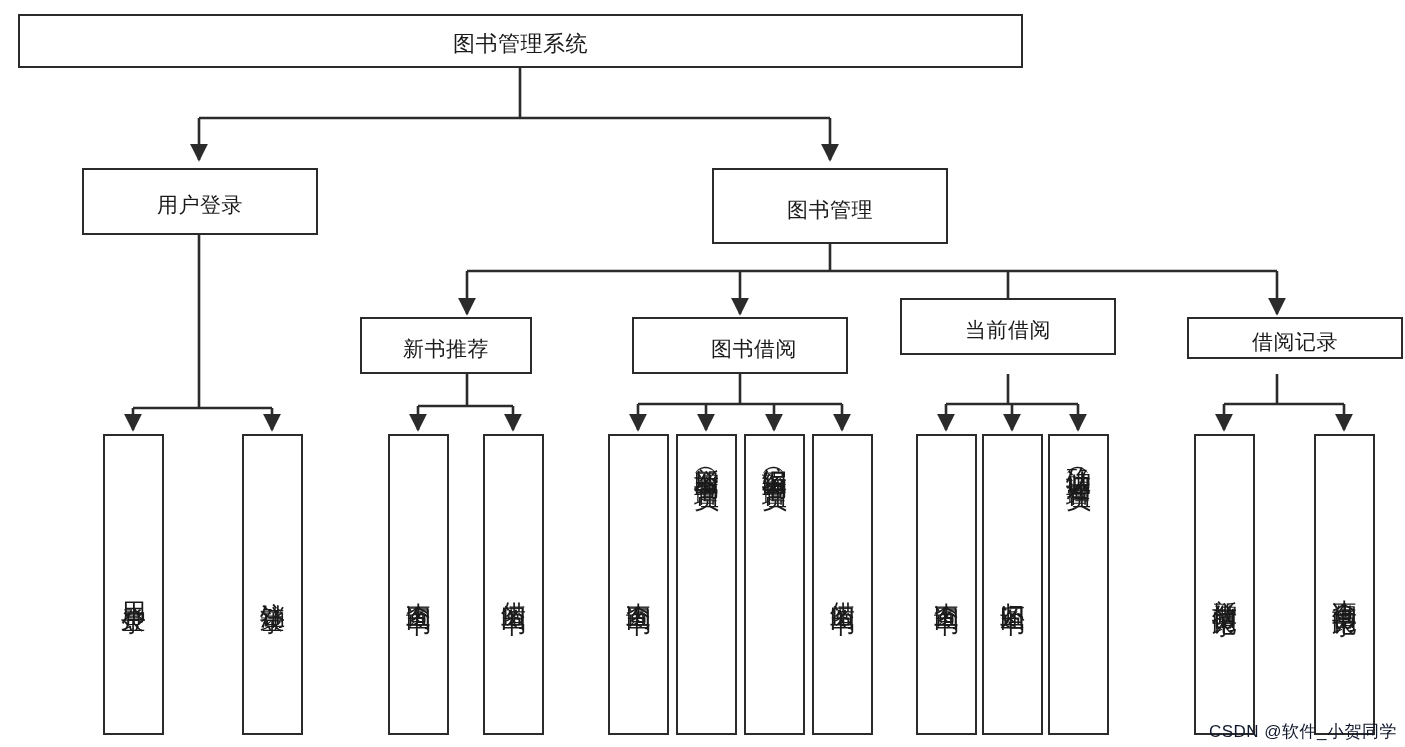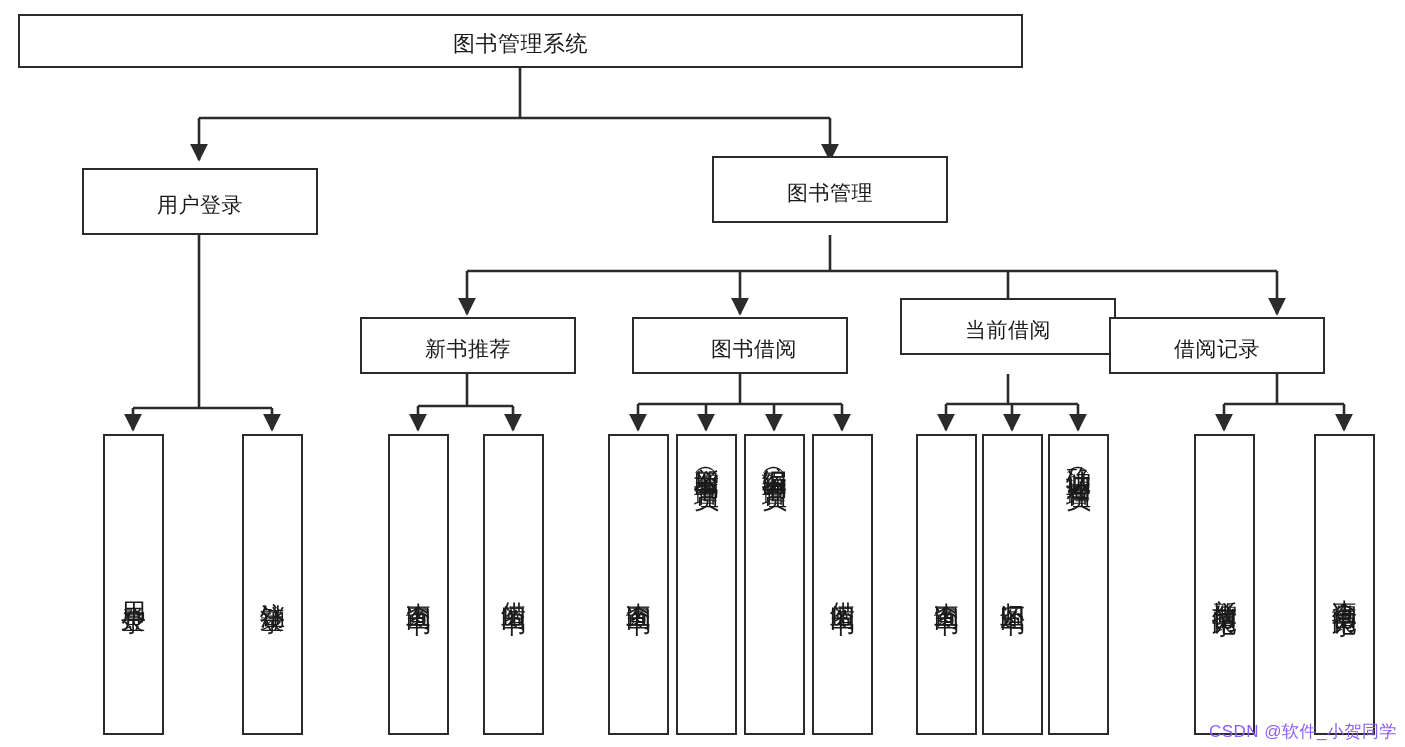--- a/index.html
+++ b/index.html
@@ -64,21 +64,21 @@
   }
   .node.v.tall-mid {
     align-items: center;
     padding-top: 0;
   }
   .watermark {
     position: absolute;
     right: 8px;
     bottom: 4px;
     font-size: 17px;
-    color: #8b5cf6;
+    color: #0f172a;
     white-space: nowrap;
     letter-spacing: 0.5px;
   }
 </style>
 </head>
 <body>
 
 <div id="canvas">
 
   <svg class="connectors" viewBox="0 0 1405 747">
@@ -131,34 +131,34 @@
     </g>
   </svg>
 
   <div class="node h root" style="left:18px; top:14px; width:1005px; height:54px;">
     <span class="label">图书管理系统</span>
   </div>
 
   <div class="node h" style="left:82px; top:168px; width:236px; height:67px;">
     <span class="label">用户登录</span>
   </div>
-  <div class="node h" style="left:712px; top:156px; width:236px; height:67px;">
+  <div class="node h" style="left:712px; top:168px; width:236px; height:76px;">
     <span class="label">图书管理</span>
   </div>
 
-  <div class="node h" style="left:360px; top:317px; width:216px; height:57px;">
+  <div class="node h" style="left:360px; top:317px; width:172px; height:57px;">
     <span class="label">新书推荐</span>
   </div>
   <div class="node h" style="left:632px; top:317px; width:216px; height:57px;padding-left:28px;">
     <span class="label">图书借阅</span>
   </div>
   <div class="node h" style="left:900px; top:298px; width:216px; height:57px;">
     <span class="label">当前借阅</span>
   </div>
-  <div class="node h" style="left:1109px; top:317px; width:216px; height:57px;">
+  <div class="node h" style="left:1187px; top:317px; width:216px; height:42px;">
     <span class="label">借阅记录</span>
   </div>
 
   <div class="node v tall-mid" style="left:103px; top:434px; width:61px; height:301px;">
     <span class="label">用户登录</span>
   </div>
   <div class="node v tall-mid" style="left:242px; top:434px; width:61px; height:301px;">
     <span class="label">注销登录</span>
   </div>
 

